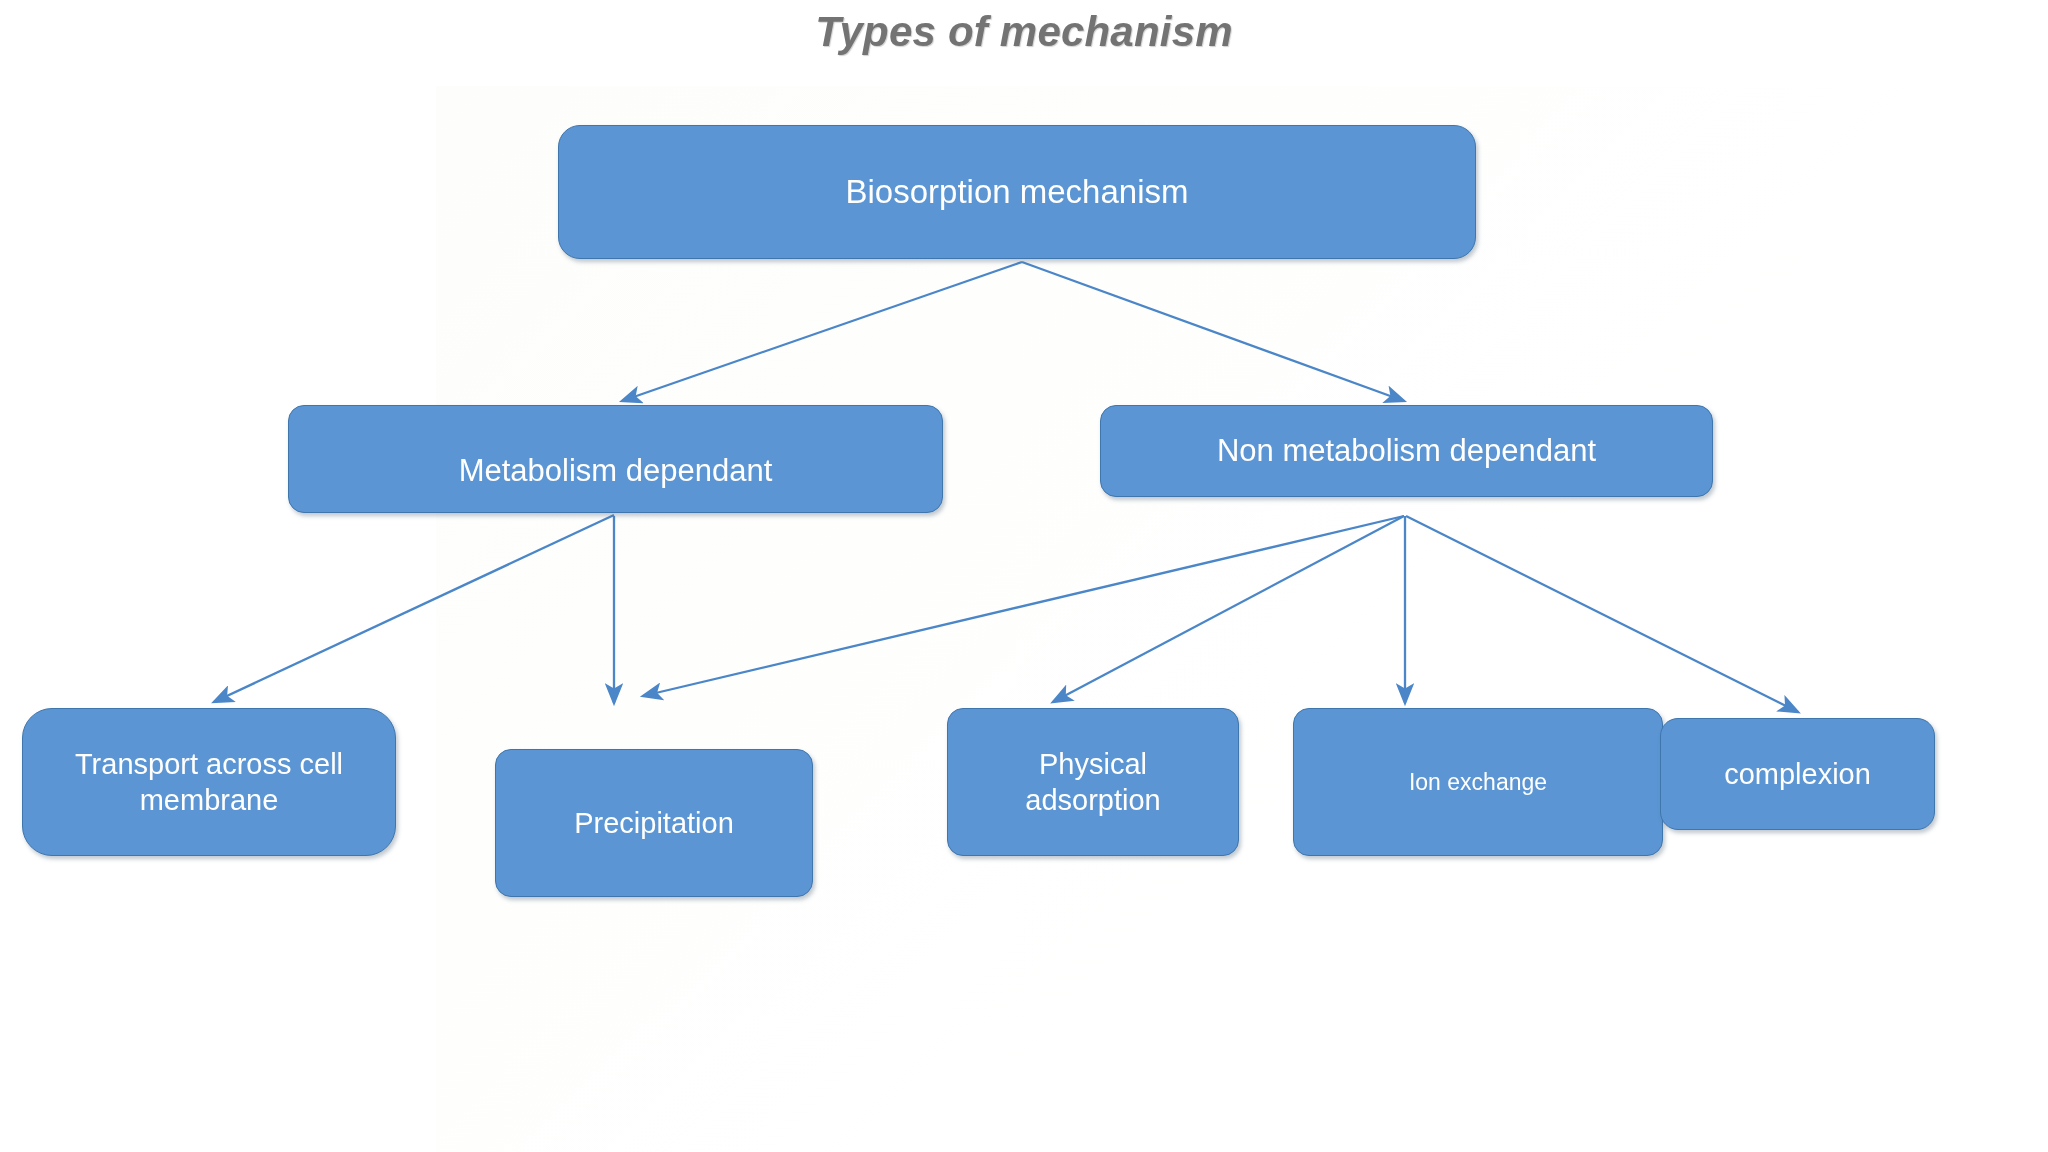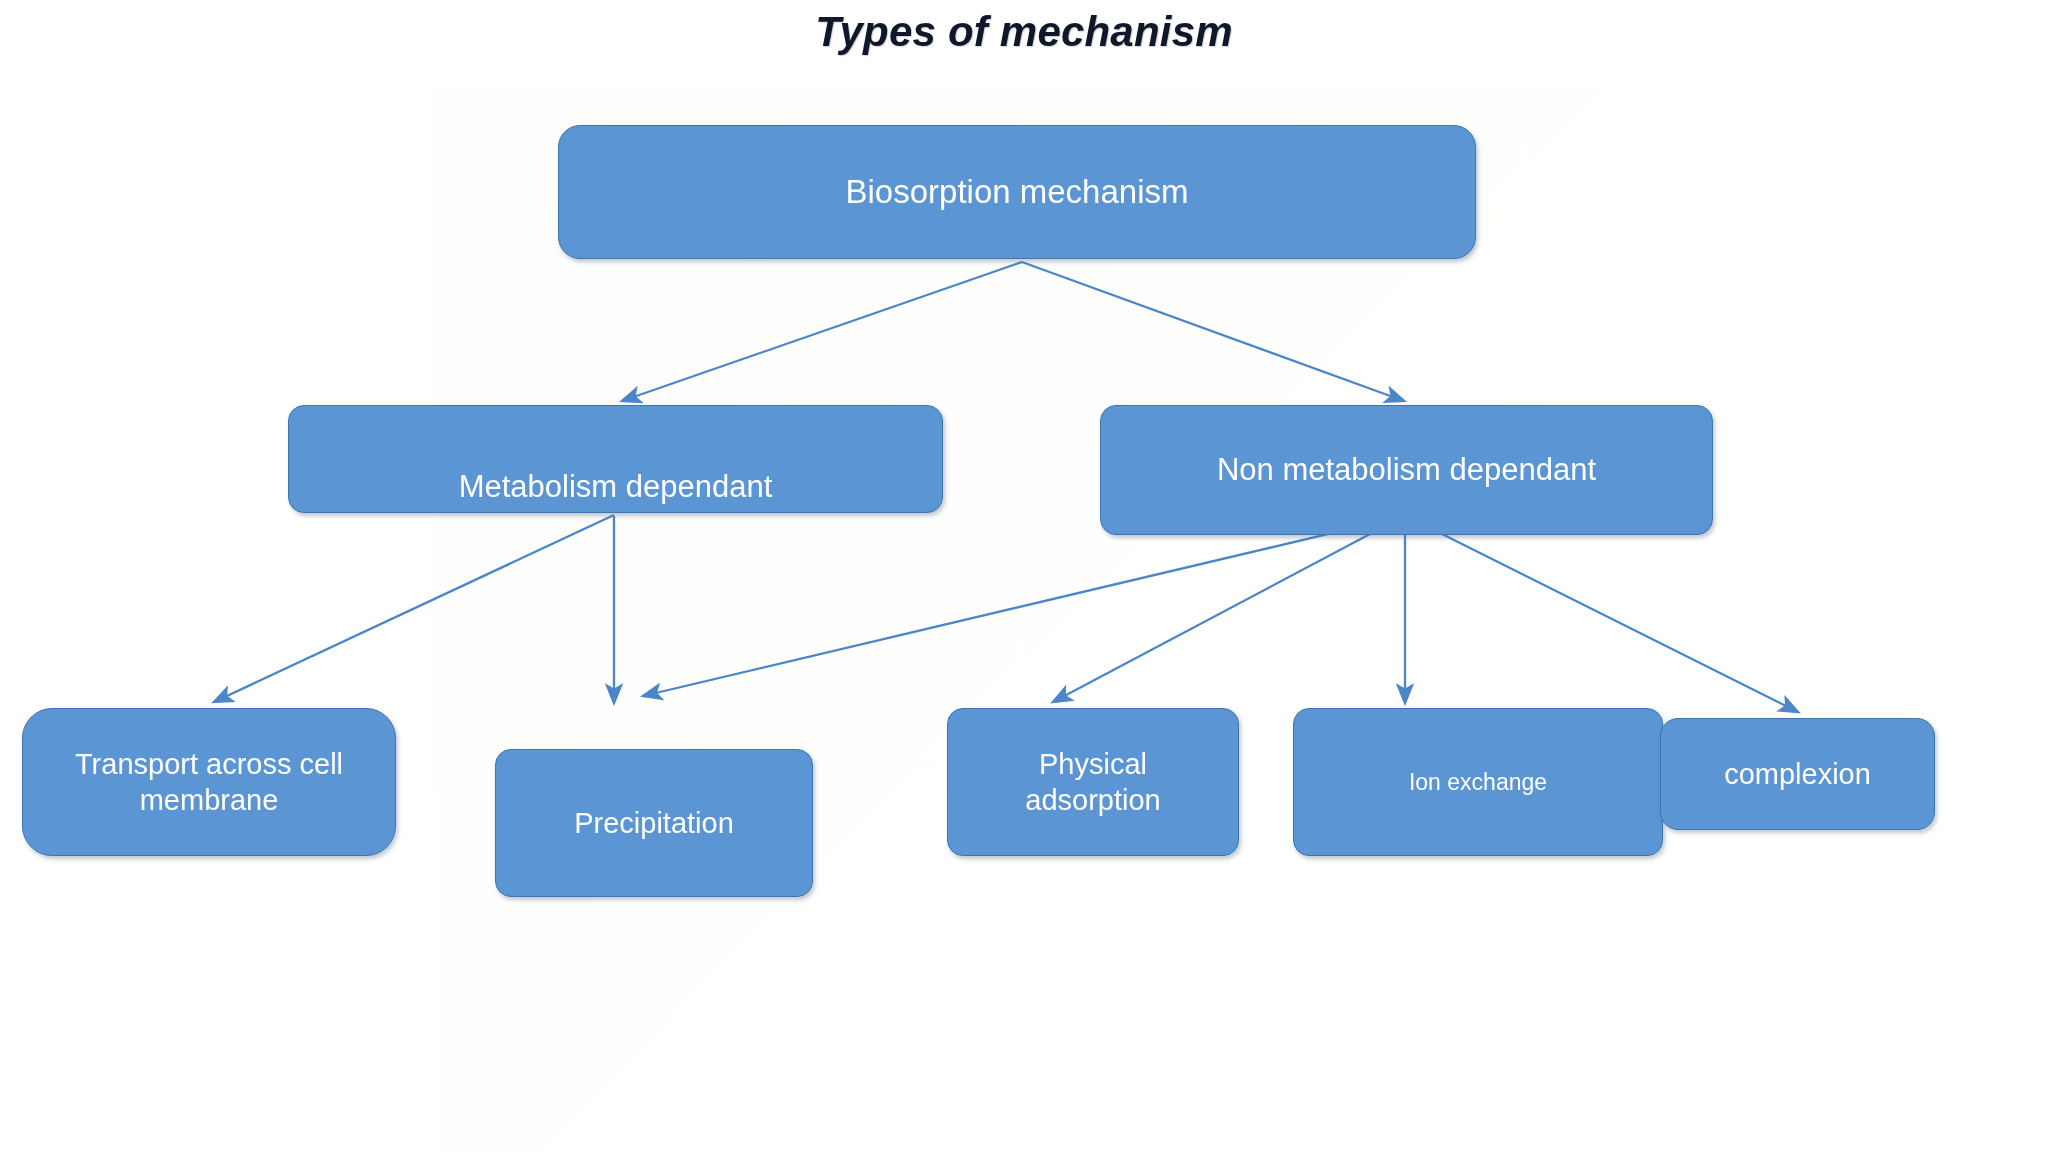--- a/index.html
+++ b/index.html
@@ -41,61 +41,61 @@
 
   .title {
     position: absolute;
     left: 0;
     top: 8px;
     width: 2048px;
     text-align: center;
     font-size: 42px;
     font-weight: bold;
     font-style: italic;
-    color: #0f172a;
+    color: #737373;
     letter-spacing: 0.2px;
     text-shadow: 1px 1px 1px rgba(120,120,120,0.35);
   }
   .title span { display: inline-block; }
 
   .node {
     position: absolute;
     box-sizing: border-box;
     background: #5B95D3;
     border: 1.5px solid #3f76ad;
     border-radius: 16px;
     color: #ffffff;
     display: flex;
     align-items: center;
     justify-content: center;
     text-align: center;
     line-height: 1.25;
     box-shadow: 2px 3px 4px rgba(90,110,130,0.38);
-    padding: 5px 10px;
+    padding: 21px 10px;
   }
   .node .label {
     display: block;
     width: 100%;
     white-space: pre-line;
   }
 
   
   #node-root {
     left: 558px; top: 125px; width: 918px; height: 134px;
     font-size: 33px;
     border-radius: 22px;
   }
   
   #node-metabolism-dependant {
     left: 288px; top: 405px; width: 655px; height: 108px;
     font-size: 31px;
     align-items: flex-end;
   }
   #node-non-metabolism-dependant {
-    left: 1100px; top: 405px; width: 613px; height: 130px;
+    left: 1100px; top: 405px; width: 613px; height: 92px;
     font-size: 31px;
   }
   
   #node-transport-across-cell-membrane {
     left: 22px; top: 708px; width: 374px; height: 148px;
     font-size: 29px;
     border-radius: 30px;
   }
   #node-precipitation {
     left: 495px; top: 708px; width: 318px; height: 148px;

